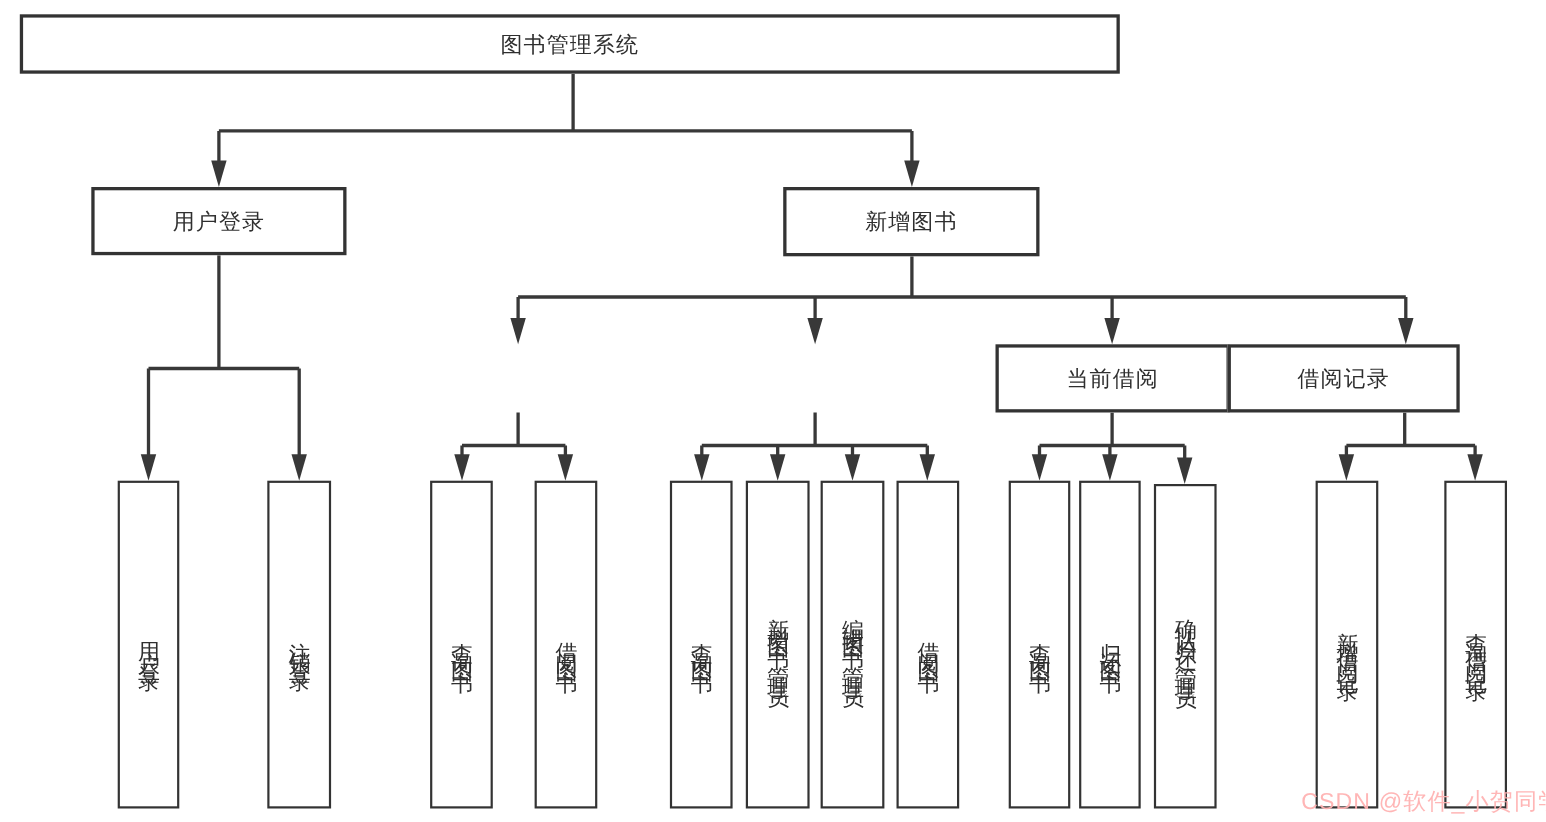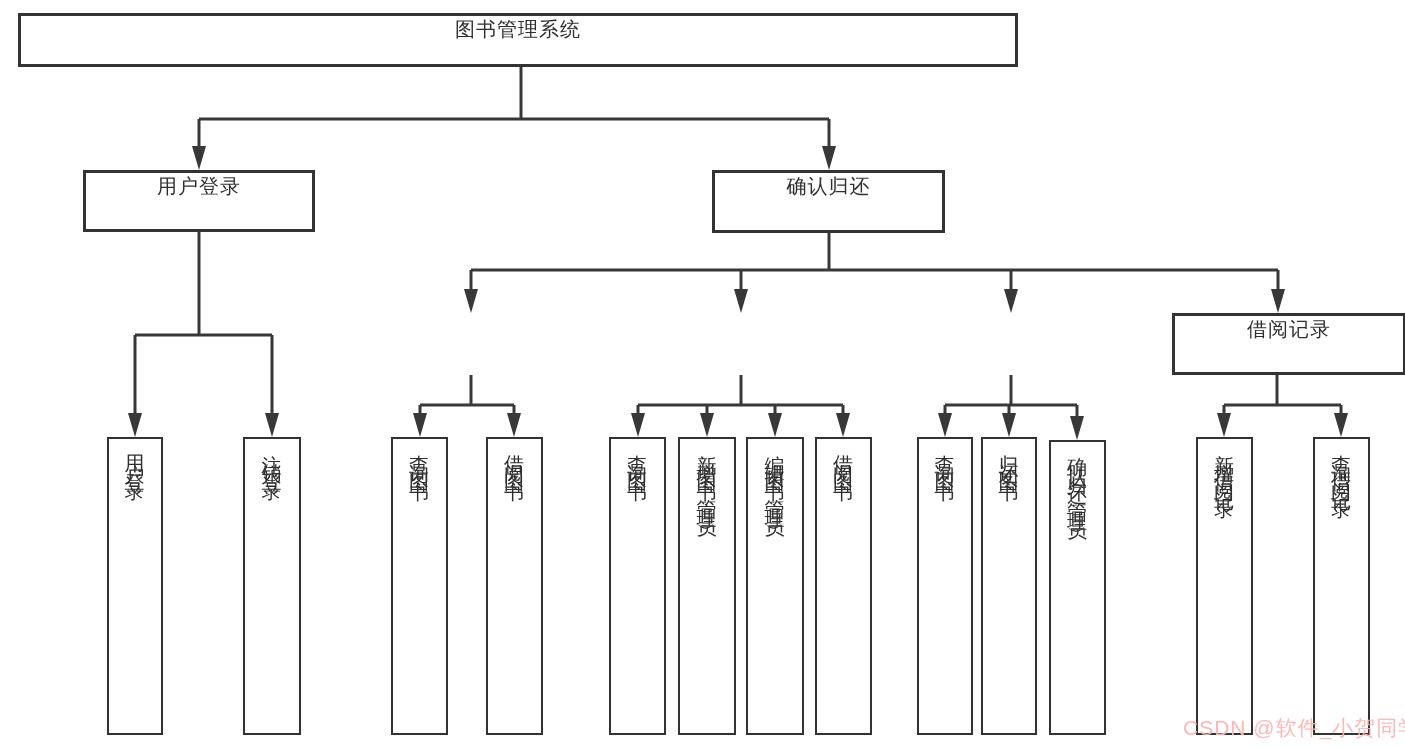--- a/index.html
+++ b/index.html
@@ -32,20 +32,21 @@
   .connectors polygon {
     fill: #383838;
     stroke: none;
   }
   .node {
     position: absolute;
     box-sizing: border-box;
     background: #ffffff;
     border: 3px solid #333333;
     display: flex;
+    align-items: center;
     justify-content: center;
     color: #2f2f2f;
   }
   .hnode {
     font-size: 20px;
     letter-spacing: 1px;
     font-weight: 500;
   }
   .vnode {
     border-width: 2px;
@@ -129,24 +130,27 @@
   </svg>
 
   <div class="node hnode" style="left:18px;top:13px;width:1000px;height:54px">
     <span>图书管理系统</span>
   </div>
 
   <div class="node hnode" style="left:83px;top:170px;width:232px;height:62px">
     <span>用户登录</span>
   </div>
   <div class="node hnode" style="left:712px;top:170px;width:233px;height:63px">
-    <span>确认归还</span>
+    <span>新增图书</span>
   </div>
 
-  <div class="node hnode" style="left:1172px;top:313px;width:234px;height:62px">
+  <div class="node hnode" style="left:905px;top:313px;width:213px;height:62px">
+    <span>当前借阅</span>
+  </div>
+  <div class="node hnode" style="left:1116px;top:313px;width:211px;height:62px">
     <span>借阅记录</span>
   </div>
 
   <div class="node vnode" style="left:107px;width:56px">
     <span class="vtext">用户登录</span>
   </div>
   <div class="node vnode" style="left:243px;width:58px">
     <span class="vtext">注销登录</span>
   </div>
 

